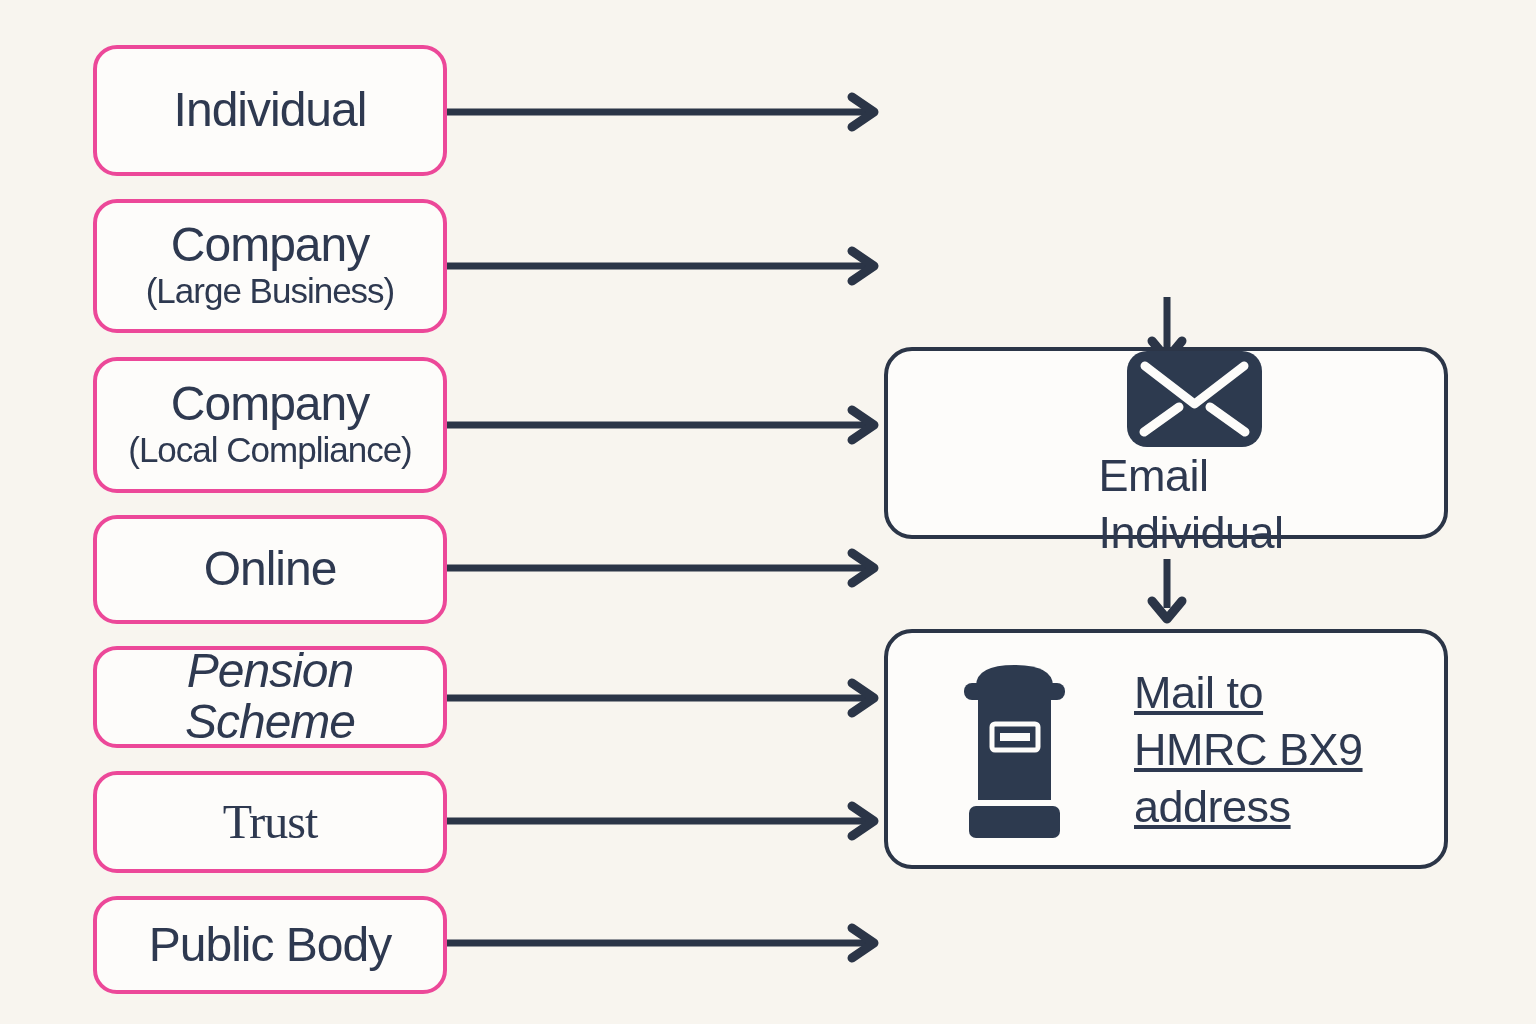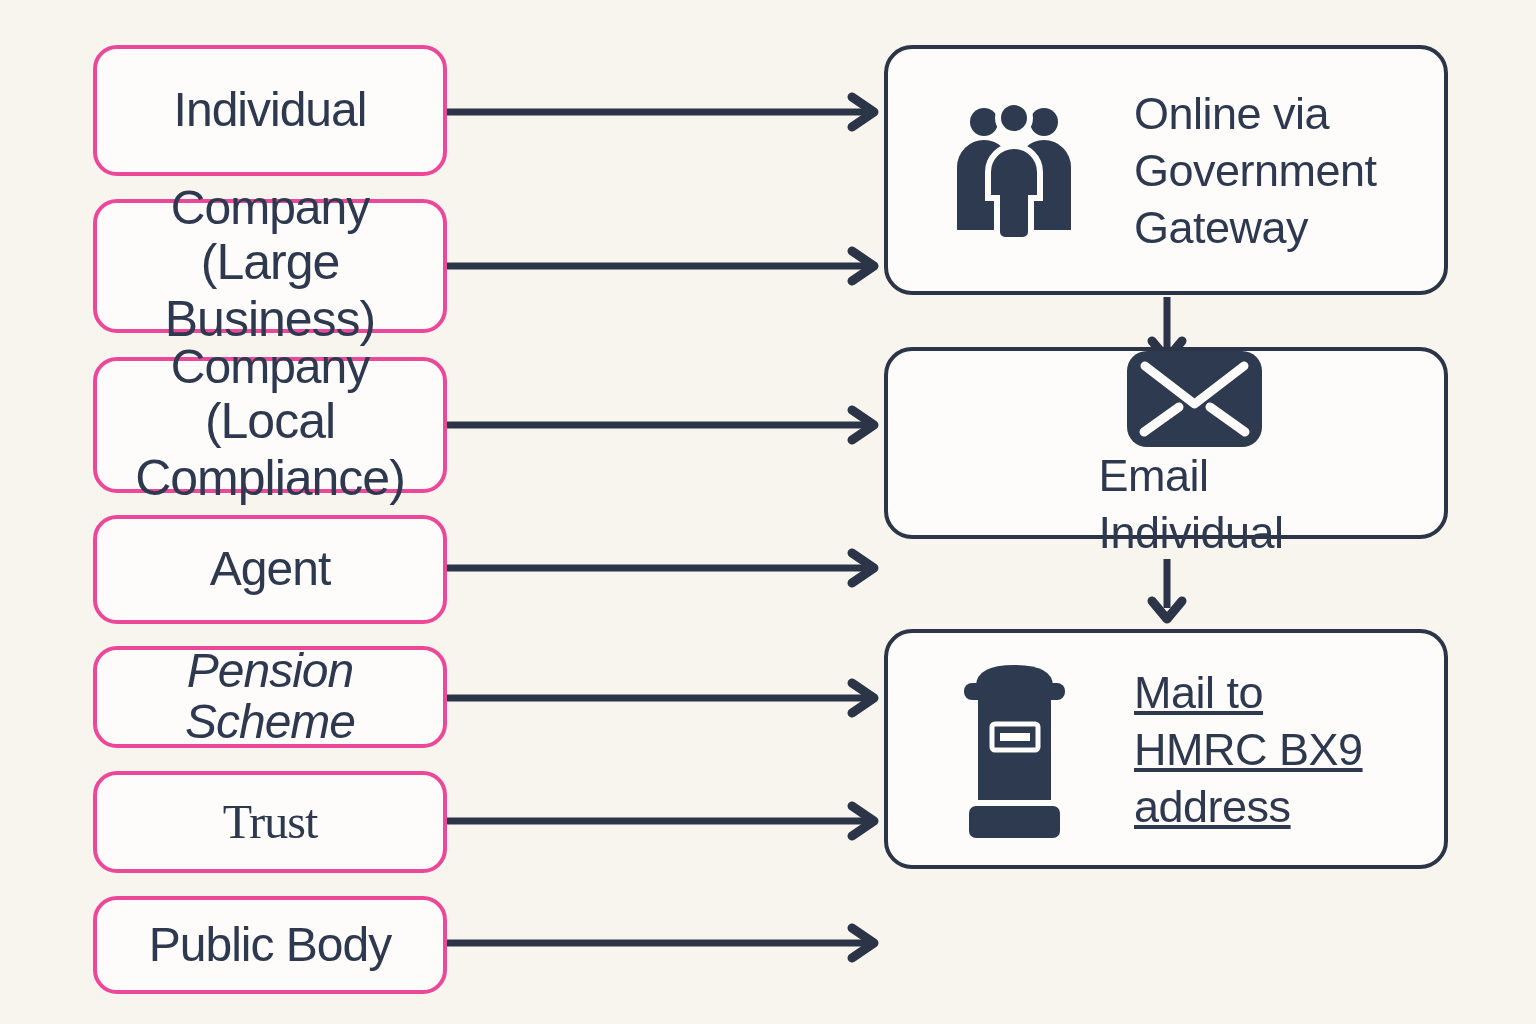--- a/index.html
+++ b/index.html
@@ -33,21 +33,21 @@
     position: absolute; left: 93px; width: 354px;
     box-sizing: border-box;
     background: #fdfcfa;
     border: 4px solid #ec4899;
     border-radius: 24px;
     display: flex; flex-direction: column;
     align-items: center; justify-content: center;
     text-align: center;
   }
   .src-label { font-size: 48px; line-height: 1.06; letter-spacing: -1px; }
-  .src-sub   { font-size: 50px; line-height: 1.15; letter-spacing: -1px; }
+  .src-sub   { font-size: 35px; line-height: 1.15; letter-spacing: -1px; }
   .s1 { top: 45px;  height: 131px; }
   .s2 { top: 199px; height: 134px; }
   .s3 { top: 357px; height: 136px; }
   .s4 { top: 515px; height: 109px; }
   .s5 { top: 646px; height: 102px; font-style: italic; }
   .s6 { top: 771px; height: 102px; font-family: Liberation Serif, serif; }
   .s7 { top: 896px; height: 98px;  }
   
   .method {
     position: absolute; left: 884px; width: 564px;
@@ -122,54 +122,35 @@
     <span class="src-label">Company</span>
     <span class="src-sub">(Large Business)</span>
   </div>
 
   <div class="src s3">
     <span class="src-label">Company</span>
     <span class="src-sub">(Local Compliance)</span>
   </div>
 
   <div class="src s4">
-    <span class="src-label">Agent</span>
+    <span class="src-label">Online</span>
   </div>
 
   <div class="src s5">
     <span class="src-label">Pension Scheme</span>
   </div>
 
   <div class="src s6">
     <span class="src-label">Trust</span>
   </div>
 
   <div class="src s7">
     <span class="src-label">Public Body</span>
   </div>
 
-  <div class="method m1">
-    <span class="micon">
-      <svg width="130" height="140" viewBox="0 0 130 140" xmlns="http://www.w3.org/2000/svg">
-        <circle cx="35" cy="22" r="14" fill="#2d3a4f"></circle>
-        <circle cx="95" cy="22" r="14" fill="#2d3a4f"></circle>
-        <path d="M8,130 V67 a27,27 0 0 1 54,0 v63 z" fill="#2d3a4f"></path>
-        <path d="M68,130 V67 a27,27 0 0 1 54,0 v63 z" fill="#2d3a4f"></path>
-        <g stroke="#fdfcfa" stroke-width="6" fill="#2d3a4f">
-          <circle cx="65" cy="18" r="16"></circle>
-          <path d="M39,98 V72 a26,26 0 0 1 52,0 V98 h-9 v34 a8,8 0 0 1 -8,8 h-18 a8,8 0 0 1 -8,-8 V98 z"></path>
-        </g>
-      </svg>
-    </span>
-    <div class="mtext">
-      <span>Online via</span>
-      <span>Government</span>
-      <span>Gateway</span>
-    </div>
-  </div>
 
   <div class="method m2">
     <span class="micon">
       <svg width="135" height="96" viewBox="0 0 135 96" xmlns="http://www.w3.org/2000/svg">
         <rect x="0" y="0" width="135" height="96" rx="20" fill="#2d3a4f"></rect>
         <g stroke="#fdfcfa" stroke-width="9" fill="none" stroke-linecap="round" stroke-linejoin="round">
           <polyline points="18,15 67.5,53 117,15"></polyline>
           <line x1="17" y1="81" x2="52" y2="56"></line>
           <line x1="118" y1="81" x2="83" y2="56"></line>
         </g>

